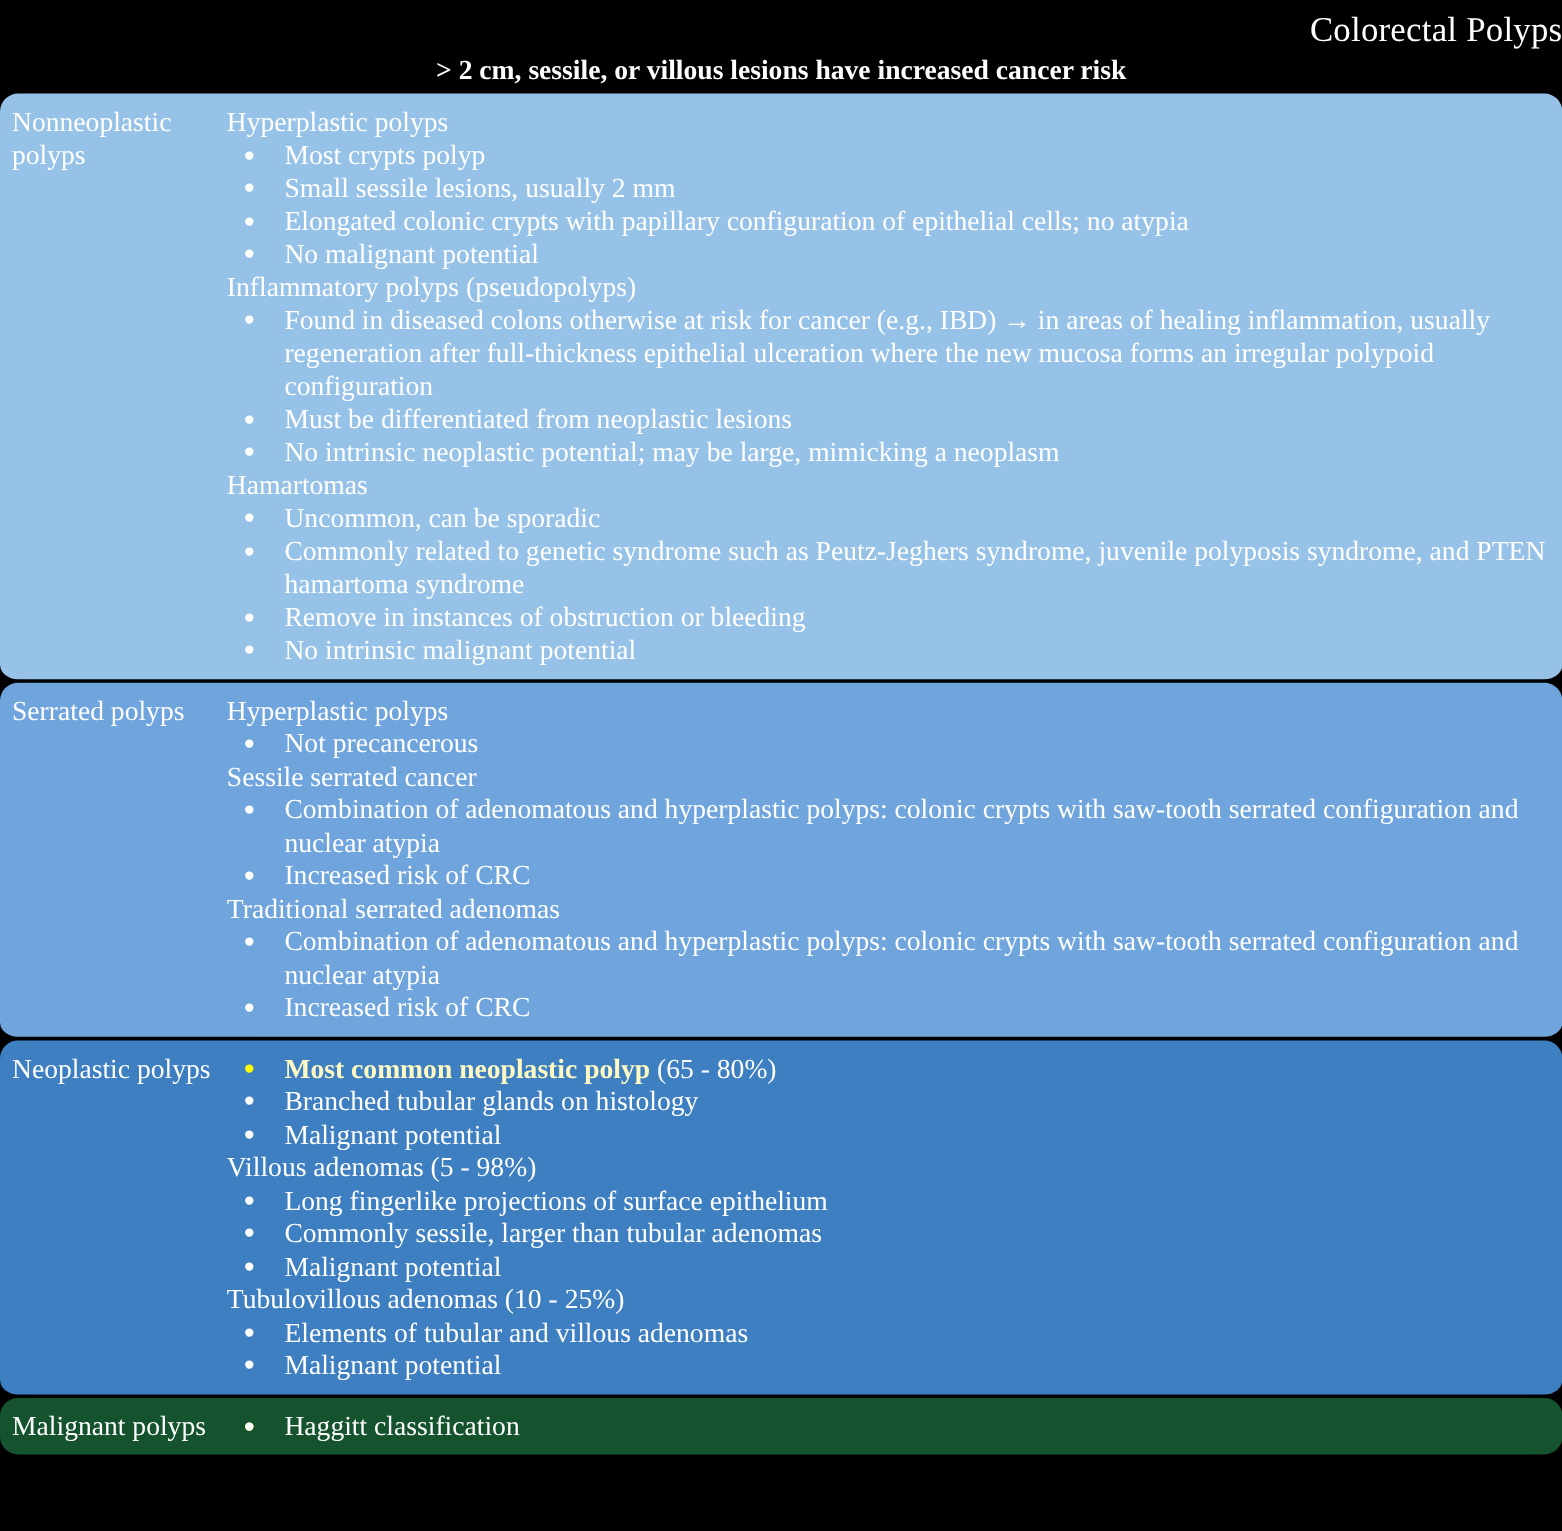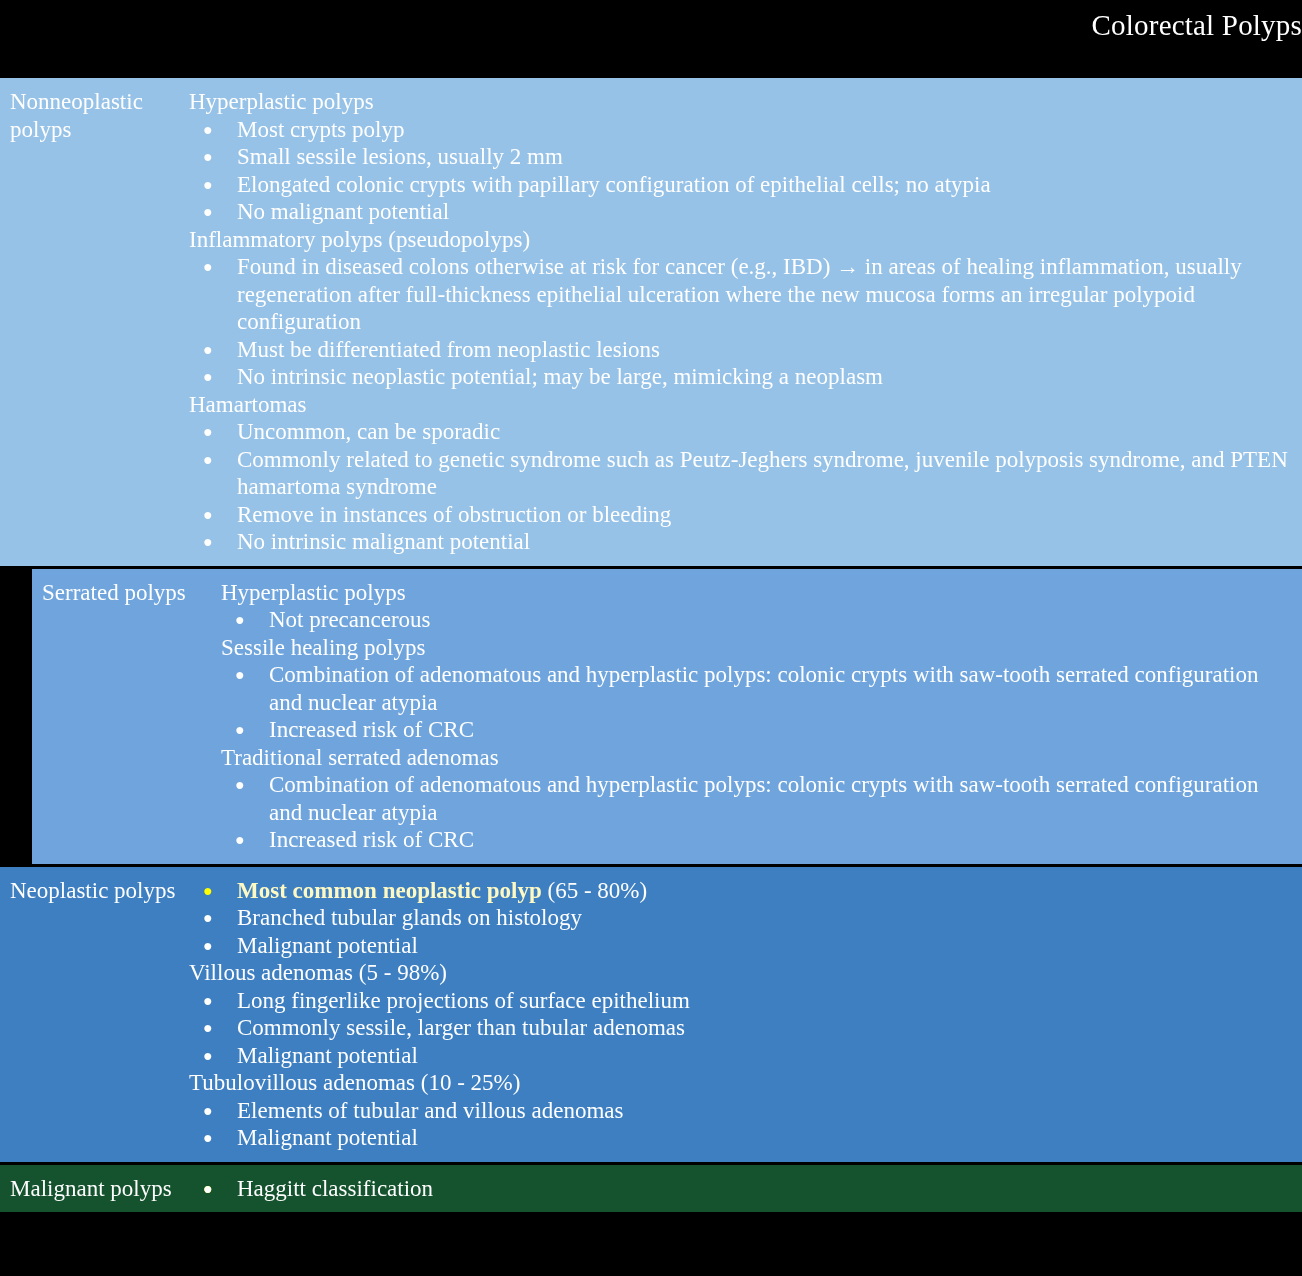--- a/index.html
+++ b/index.html
@@ -40,39 +40,40 @@
     font-weight: bold;
   }
 
   
   .row {
     display: flex;
     align-items: flex-start;
     box-sizing: border-box;
     color: #ffffff;
     border-bottom: 3px solid #000000;
+    border-radius: 15px;
   }
   .row:last-child { border-bottom: none; }
 
   .row-label {
     width: 189px;
     min-width: 189px;
     padding: 10px 6px 0 10px;
     box-sizing: border-box;
     font-size: 23px;
     line-height: 28px;
   }
   .row-body {
     flex: 1;
     padding: 10px 14px 10px 0;
     box-sizing: border-box;
   }
 
   .r1 { background: #97c2e7; }
-  .r2 { background: #6fa5dc; margin-left: 32px; }
+  .r2 { background: #6fa5dc; }
   .r3 { background: #3d7fc1; }
   .r4 { background: #14532d; }
 
   
   .grp-head {
     font-size: 23px;
     line-height: 27.5px;
     color: #ffffff;
   }
   ul.bullets {
@@ -106,20 +107,21 @@
   }
   .tail { color: #ffffff; font-weight: normal; }
 </style>
 </head>
 <body>
 
 <div id="sheet">
 
   <div class="header">
     <div class="header-title">Colorectal Polyps</div>
+    <div class="header-subtitle">&gt; 2 cm, sessile, or villous lesions have increased cancer risk</div>
   </div>
 
   <div id="rows-container">
       <div class="row r1">
         <div class="row-label">Nonneoplastic polyps</div>
         <div class="row-body">
           <div class="grp-head">Hyperplastic polyps</div>
           <ul class="bullets">
             <li><span class="bullet">●</span><span>Most crypts polyp</span></li>
             <li><span class="bullet">●</span><span>Small sessile lesions, usually 2 mm</span></li>
@@ -141,21 +143,21 @@
           </ul>
         </div>
       </div>
       <div class="row r2">
         <div class="row-label">Serrated polyps</div>
         <div class="row-body">
           <div class="grp-head">Hyperplastic polyps</div>
           <ul class="bullets">
             <li><span class="bullet">●</span><span>Not precancerous</span></li>
           </ul>
-          <div class="grp-head">Sessile healing polyps</div>
+          <div class="grp-head">Sessile serrated cancer</div>
           <ul class="bullets">
             <li><span class="bullet">●</span><span>Combination of adenomatous and hyperplastic polyps: colonic crypts with saw-tooth serrated configuration and nuclear atypia</span></li>
             <li><span class="bullet">●</span><span>Increased risk of CRC</span></li>
           </ul>
           <div class="grp-head">Traditional serrated adenomas</div>
           <ul class="bullets">
             <li><span class="bullet">●</span><span>Combination of adenomatous and hyperplastic polyps: colonic crypts with saw-tooth serrated configuration and nuclear atypia</span></li>
             <li><span class="bullet">●</span><span>Increased risk of CRC</span></li>
           </ul>
         </div>

